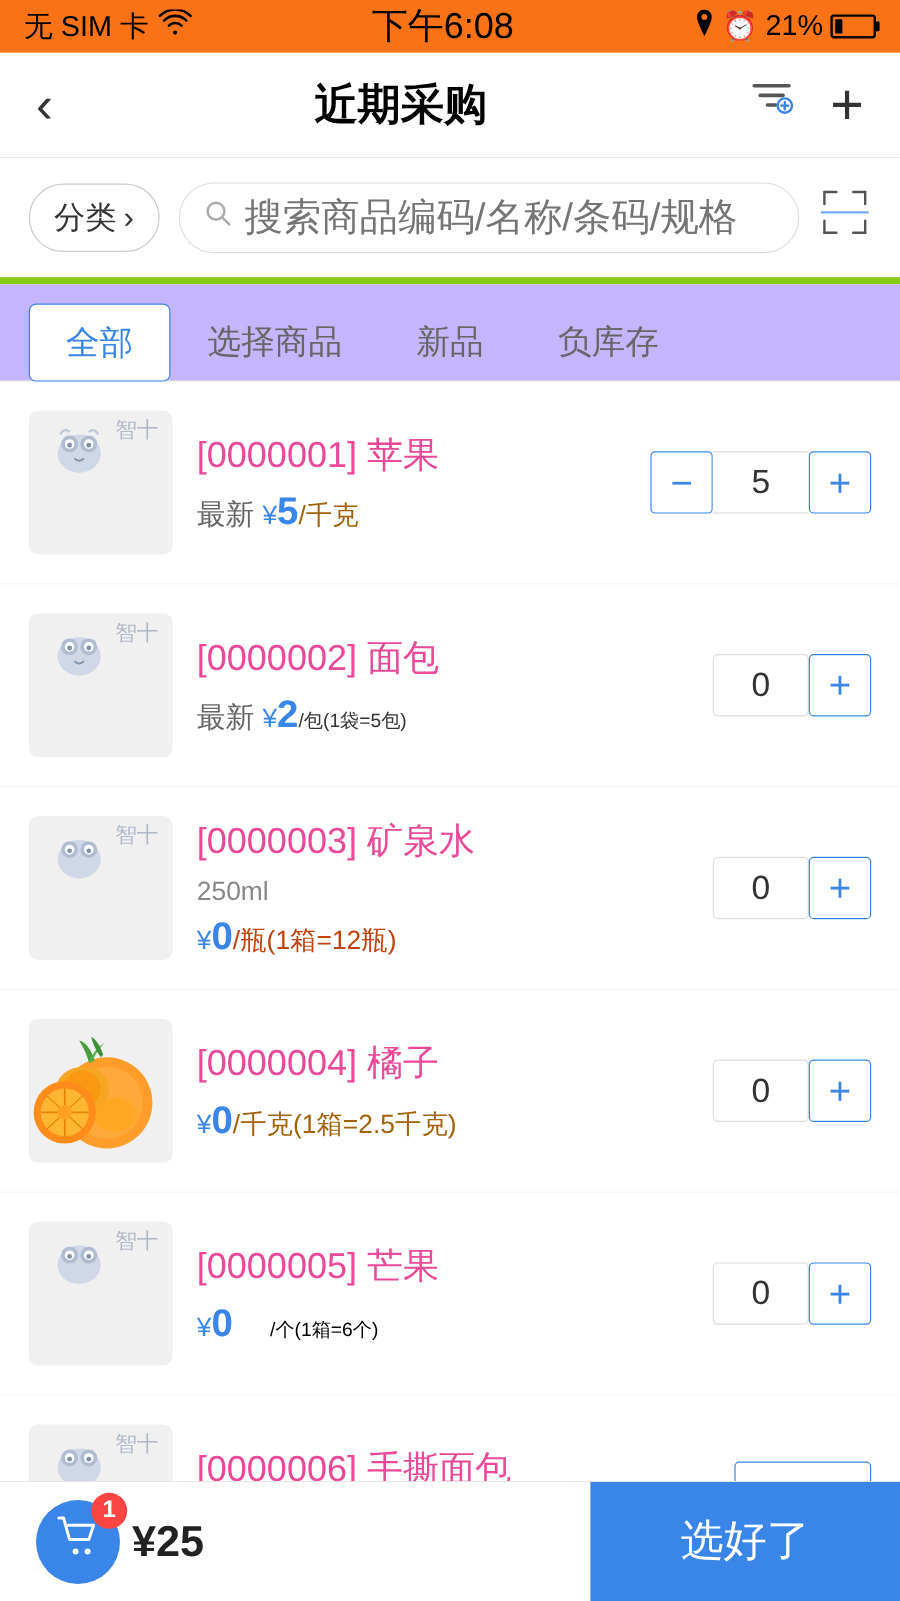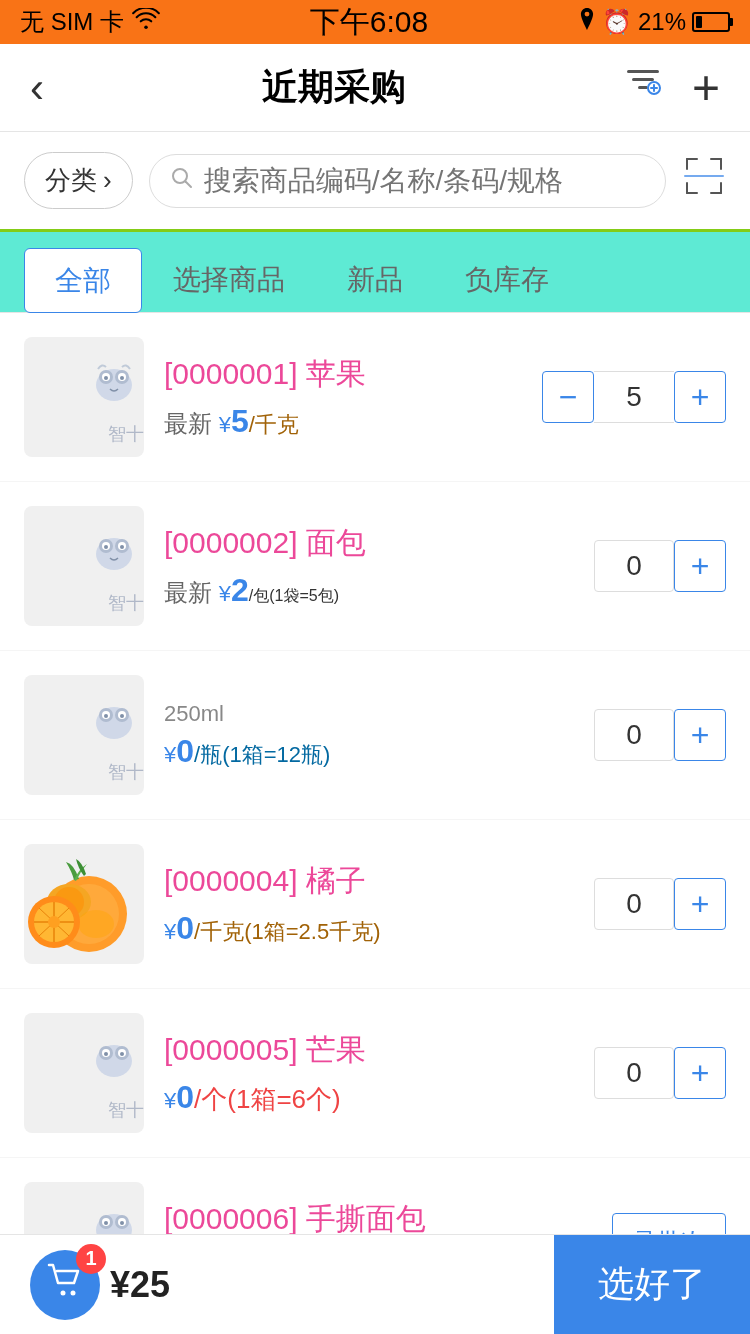--- a/index.html
+++ b/index.html
@@ -55,45 +55,45 @@
       font-size: 36px; color: #333; padding: 0;
     }
 
     
     .filter-row {
       background: #fff;
       padding: 20px 24px;
       display: flex;
       align-items: center;
       gap: 16px;
-      border-bottom: 3px solid #84cc16;
+      border-bottom: 6px solid #84cc16;
     }
     .category-btn {
       border: 1px solid #ccc; border-radius: 30px;
       padding: 10px 20px; font-size: 26px; color: #333;
       background: #fff; white-space: nowrap; cursor: pointer;
       display: flex; align-items: center; gap: 6px;
     }
     .search-box {
       flex: 1; border: 1px solid #ddd; border-radius: 30px;
       padding: 10px 20px; display: flex; align-items: center; gap: 10px;
       background: #fff;
     }
     .search-icon-inner { color: #aaa; font-size: 24px; }
     .search-input {
-      border: none; outline: none; font-size: 28px; color: #999;
+      border: none; outline: none; font-size: 32px; color: #999;
       background: transparent; flex: 1; width: 100%;
     }
     .scan-btn {
       background: none; border: none; font-size: 36px; color: #555; cursor: pointer;
     }
 
     
     .tab-row {
-      background: #5eead4;
+      background: #c4b5fd;
       padding: 16px 24px 0;
       display: flex;
       gap: 0;
       border-bottom: 1px solid #e5e5e5;
     }
     .tab-item {
       padding: 12px 30px; font-size: 28px; color: #666;
       background: none; border: none; cursor: pointer;
       border: 1px solid transparent; border-radius: 6px;
       margin-bottom: 0;
@@ -116,21 +116,21 @@
       align-items: center;
       gap: 20px;
     }
     .product-image {
       width: 120px; height: 120px; flex-shrink: 0;
       background: #f0f0f0; border-radius: 8px;
       display: flex; align-items: center; justify-content: center;
       overflow: hidden;
     }
     .product-placeholder {
-      display: flex; flex-direction: column; align-items: flex-end; justify-content: center;
+      display: flex; flex-direction: row; align-items: flex-start; justify-content: center;
       width: 100%; height: 100%; color: #b0b8c8;
     }
     .owl-icon { font-size: 40px; }
     .owl-label { font-size: 18px; color: #b0b8c8; margin-top: 4px; }
     .product-info { flex: 1; }
     .product-name { font-size: 30px; color: #ec4899; margin-bottom: 8px; }
     .product-spec { font-size: 22px; color: #888; margin-bottom: 6px; }
     .product-price {
       font-size: 24px; color: #666;
     }
@@ -175,21 +175,21 @@
     .cart-icon-inner { font-size: 36px; color: #fff; }
     .cart-badge {
       position: absolute; top: -6px; right: -6px;
       background: #ff4444; color: #fff; border-radius: 50%;
       width: 30px; height: 30px; font-size: 20px;
       display: flex; align-items: center; justify-content: center;
       font-weight: 700;
     }
     .cart-total { font-size: 36px; font-weight: 600; color: #222; }
     .confirm-btn {
-      width: 196px; height: 100px; background: #3a86e8;
+      width: 258px; height: 100px; background: #3a86e8;
       border: none; color: #fff; font-size: 36px;
       font-weight: 500; cursor: pointer; flex-shrink: 0;
     }
   </style>
 </head>
 <body>
 
 <div class="status-bar">
   <div class="status-left">
     <span>无 SIM 卡</span>
@@ -353,23 +353,26 @@
             <circle cx="22" cy="28" r="4" fill="#fff"></circle>
             <circle cx="38" cy="28" r="4" fill="#fff"></circle>
             <circle cx="22" cy="29" r="2" fill="#8090a8"></circle>
             <circle cx="38" cy="29" r="2" fill="#8090a8"></circle>
           </svg>
         </span>
         <span class="owl-label">智十</span>
       </div>
     </div>
     <div class="product-info">
+      <div class="product-name">
+        <span>[0000003]</span> <span>矿泉水</span>
+      </div>
       <div class="product-spec">250ml</div>
       <div class="product-price">
-        <span class="price-prefix">¥</span><span class="price-highlight">0</span><span style="font-size:22px;color:#0369a1;">/瓶(1箱=12瓶)</span>
+        <span class="price-prefix">¥</span><span class="price-highlight">0</span><span style="font-size:22px;color:#c2410c;">/瓶(1箱=12瓶)</span>
       </div>
     </div>
     <div class="product-controls">
       <input class="qty-input" type="text" value="0" style="border: 1px solid rgb(221, 221, 221); border-radius: 4px;">
       <button class="qty-btn">+</button>
     </div>
   </div>
 
   <div class="product-item">
     <div class="product-image">
@@ -425,21 +428,21 @@
           </svg>
         </span>
         <span class="owl-label">智十</span>
       </div>
     </div>
     <div class="product-info">
       <div class="product-name">
         <span>[0000005]</span> <span>芒果</span>
       </div>
       <div class="product-price">
-        <span class="price-prefix">¥</span><span class="price-highlight">0</span><span style="font-size:26px;color:#ef4444;">/个(1箱=6个)</span>
+        <span class="price-prefix">¥</span><span class="price-highlight">0</span><span style="font-size:16px;color:#000000;margin-left:31px;">/个(1箱=6个)</span>
       </div>
     </div>
     <div class="product-controls">
       <input class="qty-input" type="text" value="0" style="border: 1px solid rgb(221, 221, 221); border-radius: 4px;">
       <button class="qty-btn">+</button>
     </div>
   </div>
 
   <div class="product-item">
     <div class="product-image">

